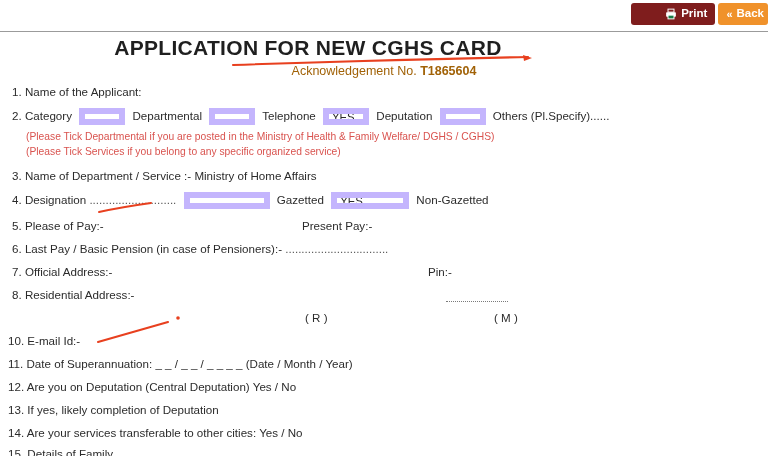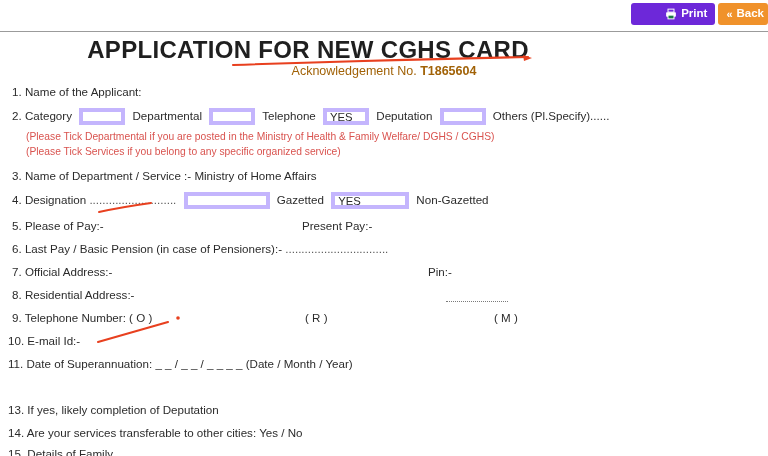--- a/index.html
+++ b/index.html
@@ -42,41 +42,41 @@
     border-radius: 3px;
     font-size: 11.5px;
     font-weight: bold;
     color: #ffffff;
     cursor: pointer;
     white-space: nowrap;
     line-height: 1;
     border: none;
     box-sizing: border-box;
   }
-  .btn-print { background: #6d28d9; padding-left: 34px; }
+  .btn-print { background: #7f1d1d; padding-left: 34px; }
   .btn-back  { background: #f0922b; padding-right: 4px; }
   .printer-icon { display: inline-block; width: 12px; height: 12px; }
   .chev { font-size: 11px; line-height: 1; }
 
   .divider {
     position: absolute;
     top: 31px; left: 0;
     width: 768px;
     height: 1px;
     background: #9b9b9b;
   }
 
   
   .doc-title {
     position: absolute;
     top: 36px;
     left: 0;
     width: 616px;
     text-align: center;
-    font-size: 24px;
+    font-size: 21px;
     font-weight: bold;
     letter-spacing: 0.3px;
     color: #1f1f1f;
   }
   .ack-line {
     position: absolute;
     top: 64px;
     left: 0;
     width: 768px;
     text-align: center;
@@ -103,21 +103,21 @@
     position: absolute;
     font-size: 10.3px;
     color: #d9534f;
     white-space: nowrap;
     line-height: 13px;
   }
   .fbox {
     display: inline-block;
     width: 46px;
     height: 17px;
-    border: 4px solid #c4b5fd;
+    border: 6px solid #c4b5fd;
     background: #ffffff;
     vertical-align: middle;
     margin: 0 4px;
     box-sizing: border-box;
     font-size: 11.3px;
     line-height: 15px;
     padding-left: 3px;
     color: #2b2b2b;
     font-family: "Liberation Sans", sans-serif;
   }
@@ -227,39 +227,39 @@
   <div class="row" style="top:265px; left:428px;">Pin:-</div>
 
   <div class="row" style="top:288px; left:12px;">
     <span>8.</span>
     <span>Residential Address:-</span>
   </div>
   <div class="row" style="top:290px; left:446px;">
     <span class="dotline"></span>
   </div>
 
-  <div class="row" style="top:311px; left:12px;">
-    <span>9.</span>
-    <span>Telephone Number: ( O )</span>
-  </div>
   <div class="row" style="top:311px; left:305px;">( R )</div>
   <div class="row" style="top:311px; left:494px;">( M )</div>
 
   <div class="row" style="top:334px; left:8px;">
     <span>10.</span>
     <span>E-mail Id:-</span>
   </div>
 
   <div class="row" style="top:357px; left:8px;">
     <span>11.</span>
     <span>Date of Superannuation:</span>
     <span>_ _ / _ _ / _ _ _ _</span>
     <span>(Date / Month / Year)</span>
   </div>
 
+  <div class="row" style="top:380px; left:8px;">
+    <span>12.</span>
+    <span>Are you on Deputation (Central Deputation) Yes / No</span>
+  </div>
 
   <div class="row" style="top:403px; left:8px;">
     <span>13.</span>
     <span>If yes, likely completion of Deputation</span>
   </div>
 
   <div class="row" style="top:426px; left:8px;">
     <span>14.</span>
     <span>Are your services transferable to other cities: Yes / No</span>
   </div>

